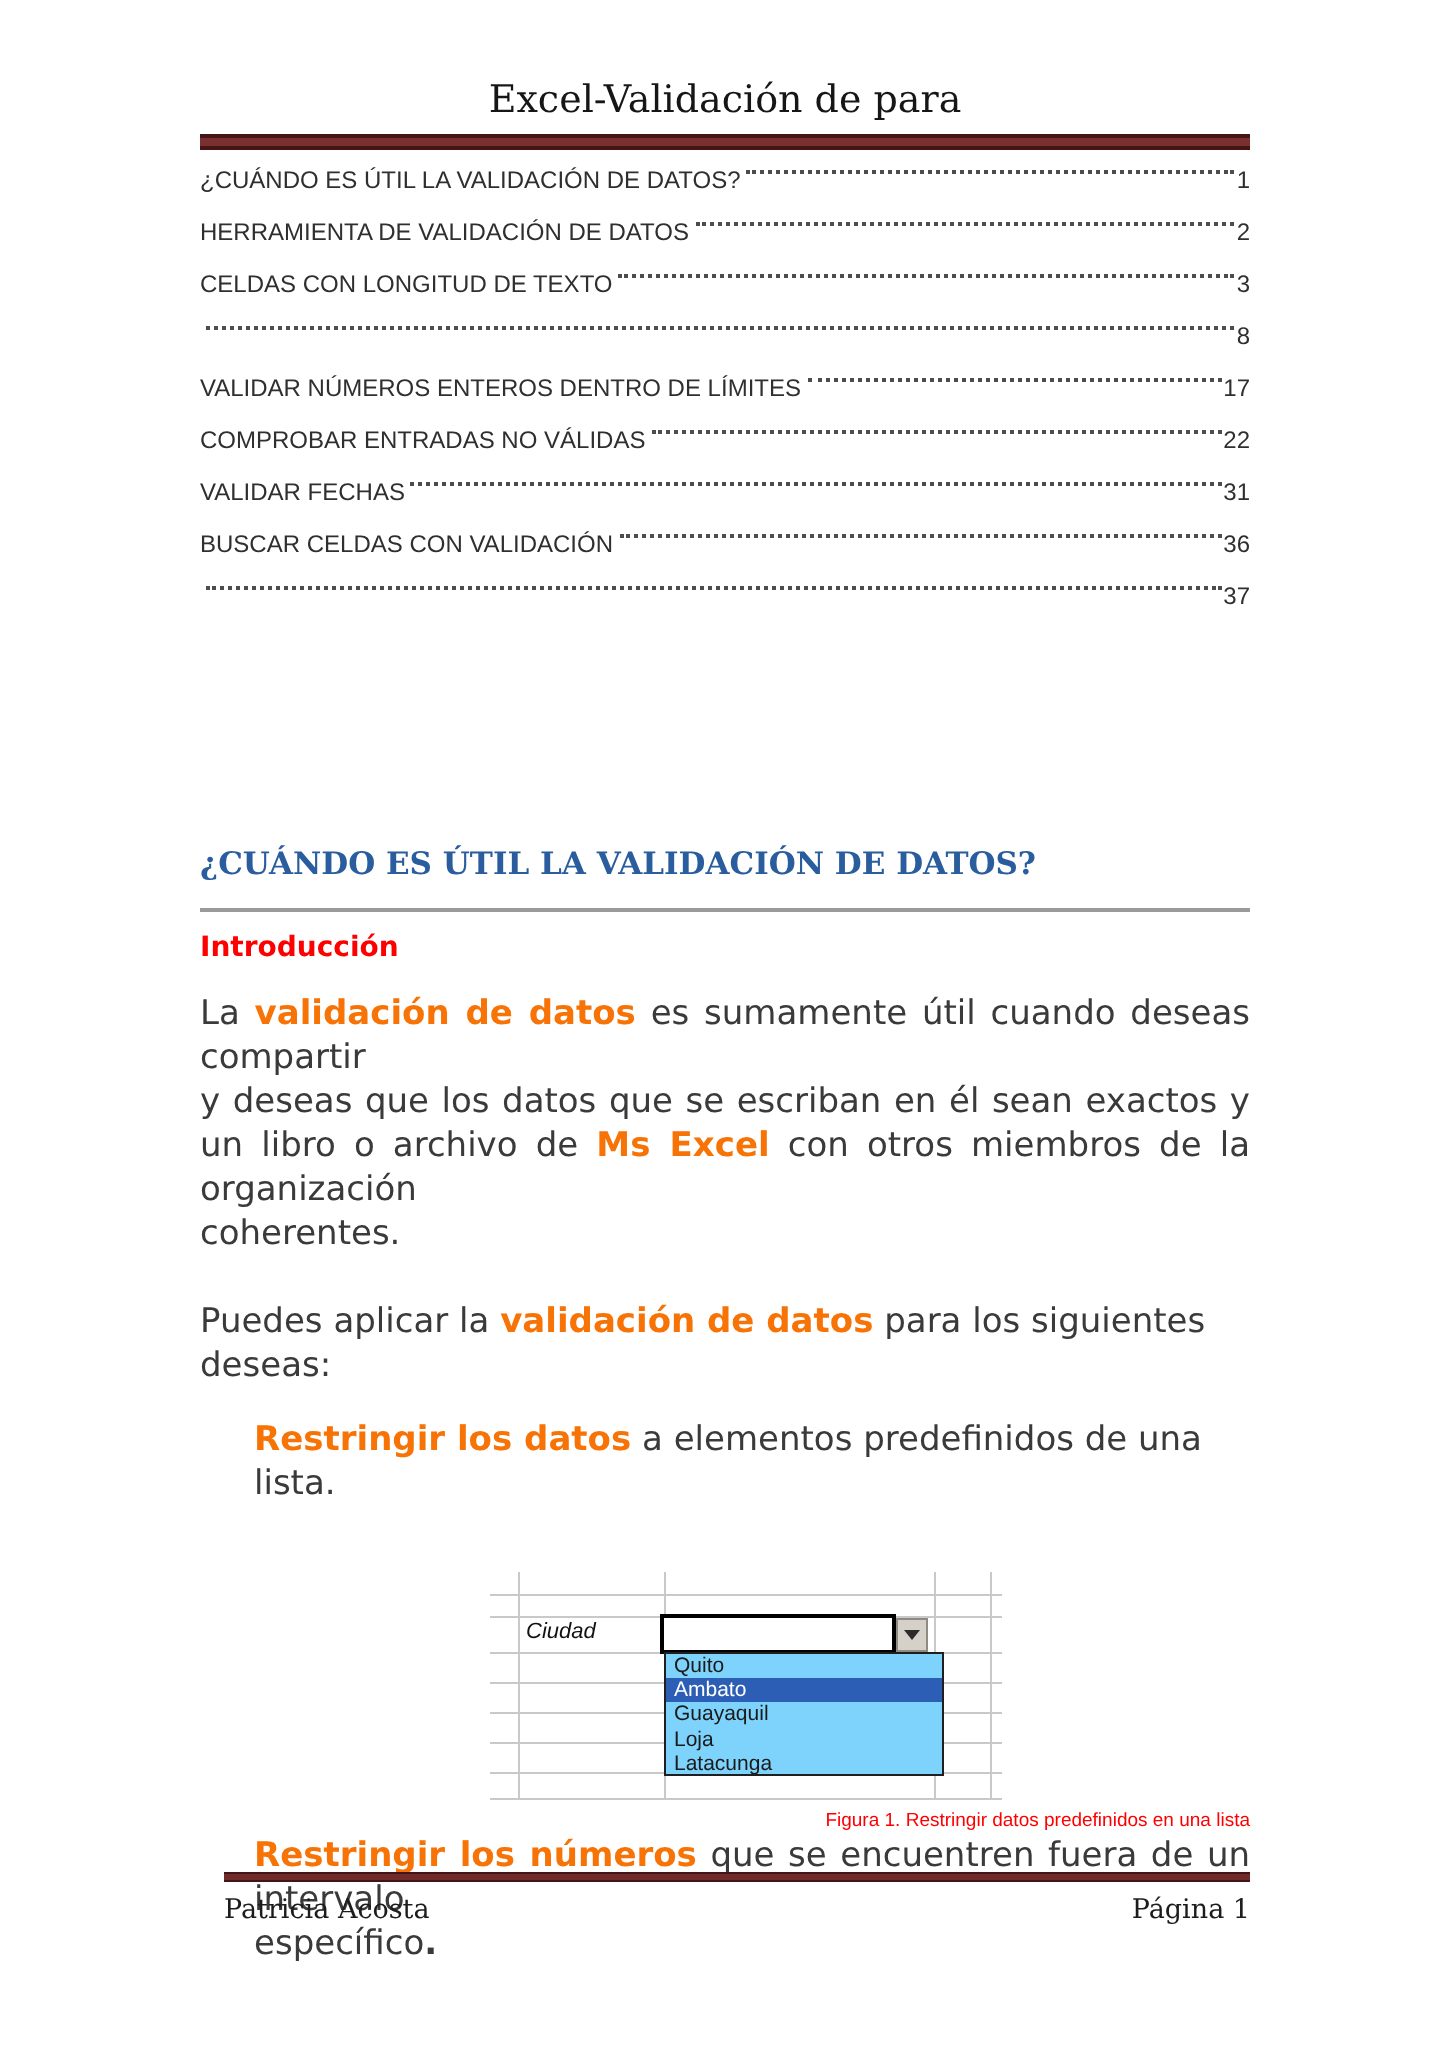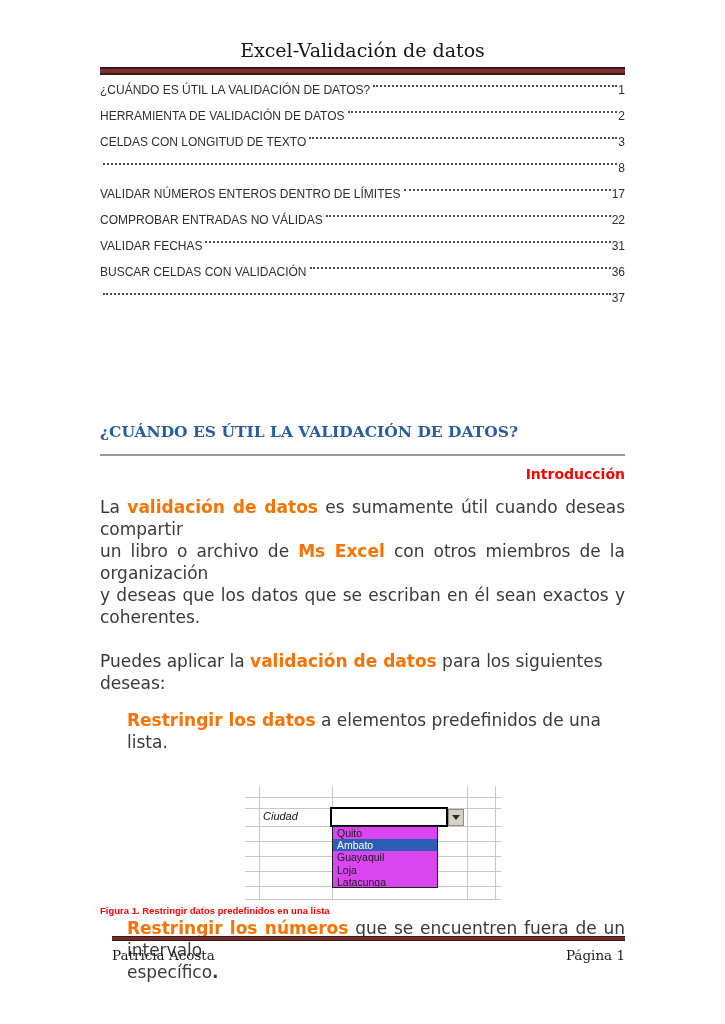--- a/index.html
+++ b/index.html
@@ -35,21 +35,21 @@
   .toc-leader { flex:1; border-bottom:2px dotted #4c4c4c; margin:0 1px 0 3px; transform:translateY(-7px); }
   .toc-page { white-space:nowrap; }
 
   
   .section-heading {
     margin-top:110px; font-family:"DejaVu Serif", serif; font-weight:bold;
     font-size:15.5px; color:#2A5D9E; line-height:22px;
   }
   .gray-rule { margin-top:11px; border:none; border-top:2px solid #9a9a9a; height:0; }
   .sub-heading {
-    margin-top:7px; font-size:14px; font-weight:bold; color:#FF0000; line-height:20px;text-align:right;
+    margin-top:7px; font-size:14px; font-weight:bold; color:#FF0000; line-height:20px;
   }
 
   .body-par { margin-top:12px; font-size:17px; color:#3A3A3A; width:525px; }
   .body-line { line-height:22px; }
   .just { text-align:justify; text-align-last:justify; }
   .single { margin-top:22px; }
   .bullet { margin-top:15px; margin-left:27px; width:498px; }
   .seg-accent { color:#F87306; font-weight:bold; }
   .seg-bold   { font-weight:bold; }
 
@@ -71,53 +71,53 @@
   .dd-btn {
     position:absolute; left:203px; top:23px; width:16px; height:17px;
     box-sizing:border-box; background:#D5D1C8; border:1px solid #8f8b83; z-index:2;
     display:flex; align-items:center; justify-content:center;
   }
   .dd-arrow {
     width:0; height:0; border-left:4px solid transparent; border-right:4px solid transparent;
     border-top:5px solid #2b2b2b;
   }
   .dd-list {
-    position:absolute; left:87px; top:40px; width:106px; height:62px;
-    box-sizing:border-box; background:#d946ef; border:1px solid #1f1f1f; z-index:3;
+    position:absolute; left:87px; top:40px; width:140px; height:62px;
+    box-sizing:border-box; background:#7dd3fc; border:1px solid #1f1f1f; z-index:3;
     overflow:hidden;
   }
   .dd-item {
     height:12.2px; line-height:12.2px; padding-left:4px; font-size:10.5px; color:#1a1a1a;
     white-space:nowrap;
   }
   .dd-item.selected { background:#2C5EB5; color:#ffffff; }
 
   .fig-caption {
-    margin-top:5px; text-align:left; font-family:"Liberation Sans", sans-serif;
-    font-size:9.5px; font-weight:bold; color:#FF0000; line-height:12px;
+    margin-top:5px; text-align:right; font-family:"Liberation Sans", sans-serif;
+    font-size:9.5px; font-weight:normal; color:#FF0000; line-height:12px;
   }
 
   
   .footer { position:absolute; left:112px; right:100px; top:936px; }
   .footer-rule {
     height:3px; background:#6F2B2B;
     border-top:1px solid #451515; border-bottom:1px solid #451515;
   }
   .footer-row {
     margin-top:6px; display:flex; justify-content:space-between;
     font-family:"DejaVu Serif", serif; font-size:13.5px; color:#1c1c1c;
   }
 </style>
 </head>
 <body>
 
 <div class="page">
   <div class="content">
 
-    <div class="doc-title">Excel-Validación de datos</div>
+    <div class="doc-title">Excel-Validación de para</div>
     <div class="title-rule"></div>
 
     <div class="toc-list" id="toc-list">
         <div class="toc-row">
           <span class="toc-label">¿CUÁNDO ES ÚTIL LA VALIDACIÓN DE DATOS?</span>
           <span class="toc-leader"></span>
           <span class="toc-page">1</span>
         </div>
         <div class="toc-row">
           <span class="toc-label">HERRAMIENTA DE VALIDACIÓN DE DATOS</span>
@@ -158,22 +158,22 @@
           <span class="toc-page">37</span>
         </div>
       </div>
 
     <div class="section-heading">¿CUÁNDO ES ÚTIL LA VALIDACIÓN DE DATOS?</div>
     <hr class="gray-rule">
     <div class="sub-heading">Introducción</div>
 
     <div class="body-par" id="p1">
         <div class="body-line just"><span>La </span><span class="seg-accent">validación de datos</span><span> es sumamente útil cuando deseas compartir</span></div>
+        <div class="body-line just"><span>y deseas que los datos que se escriban en él sean exactos y</span></div>
         <div class="body-line just"><span>un libro o archivo de </span><span class="seg-accent">Ms Excel</span><span> con otros miembros de la organización</span></div>
-        <div class="body-line just"><span>y deseas que los datos que se escriban en él sean exactos y</span></div>
         <div class="body-line"><span>coherentes.</span></div>
       </div>
 
     <div class="body-par body-line single"><span>Puedes aplicar la </span><span class="seg-accent">validación de datos</span><span> para los siguientes deseas:</span></div>
 
     <div class="body-par body-line bullet"><span class="seg-accent">Restringir los datos</span><span> a elementos predefinidos de una lista.</span></div>
 
     <div class="figure-wrap">
       <div class="sheet">
         <div class="hline" style="top:11px"></div>

